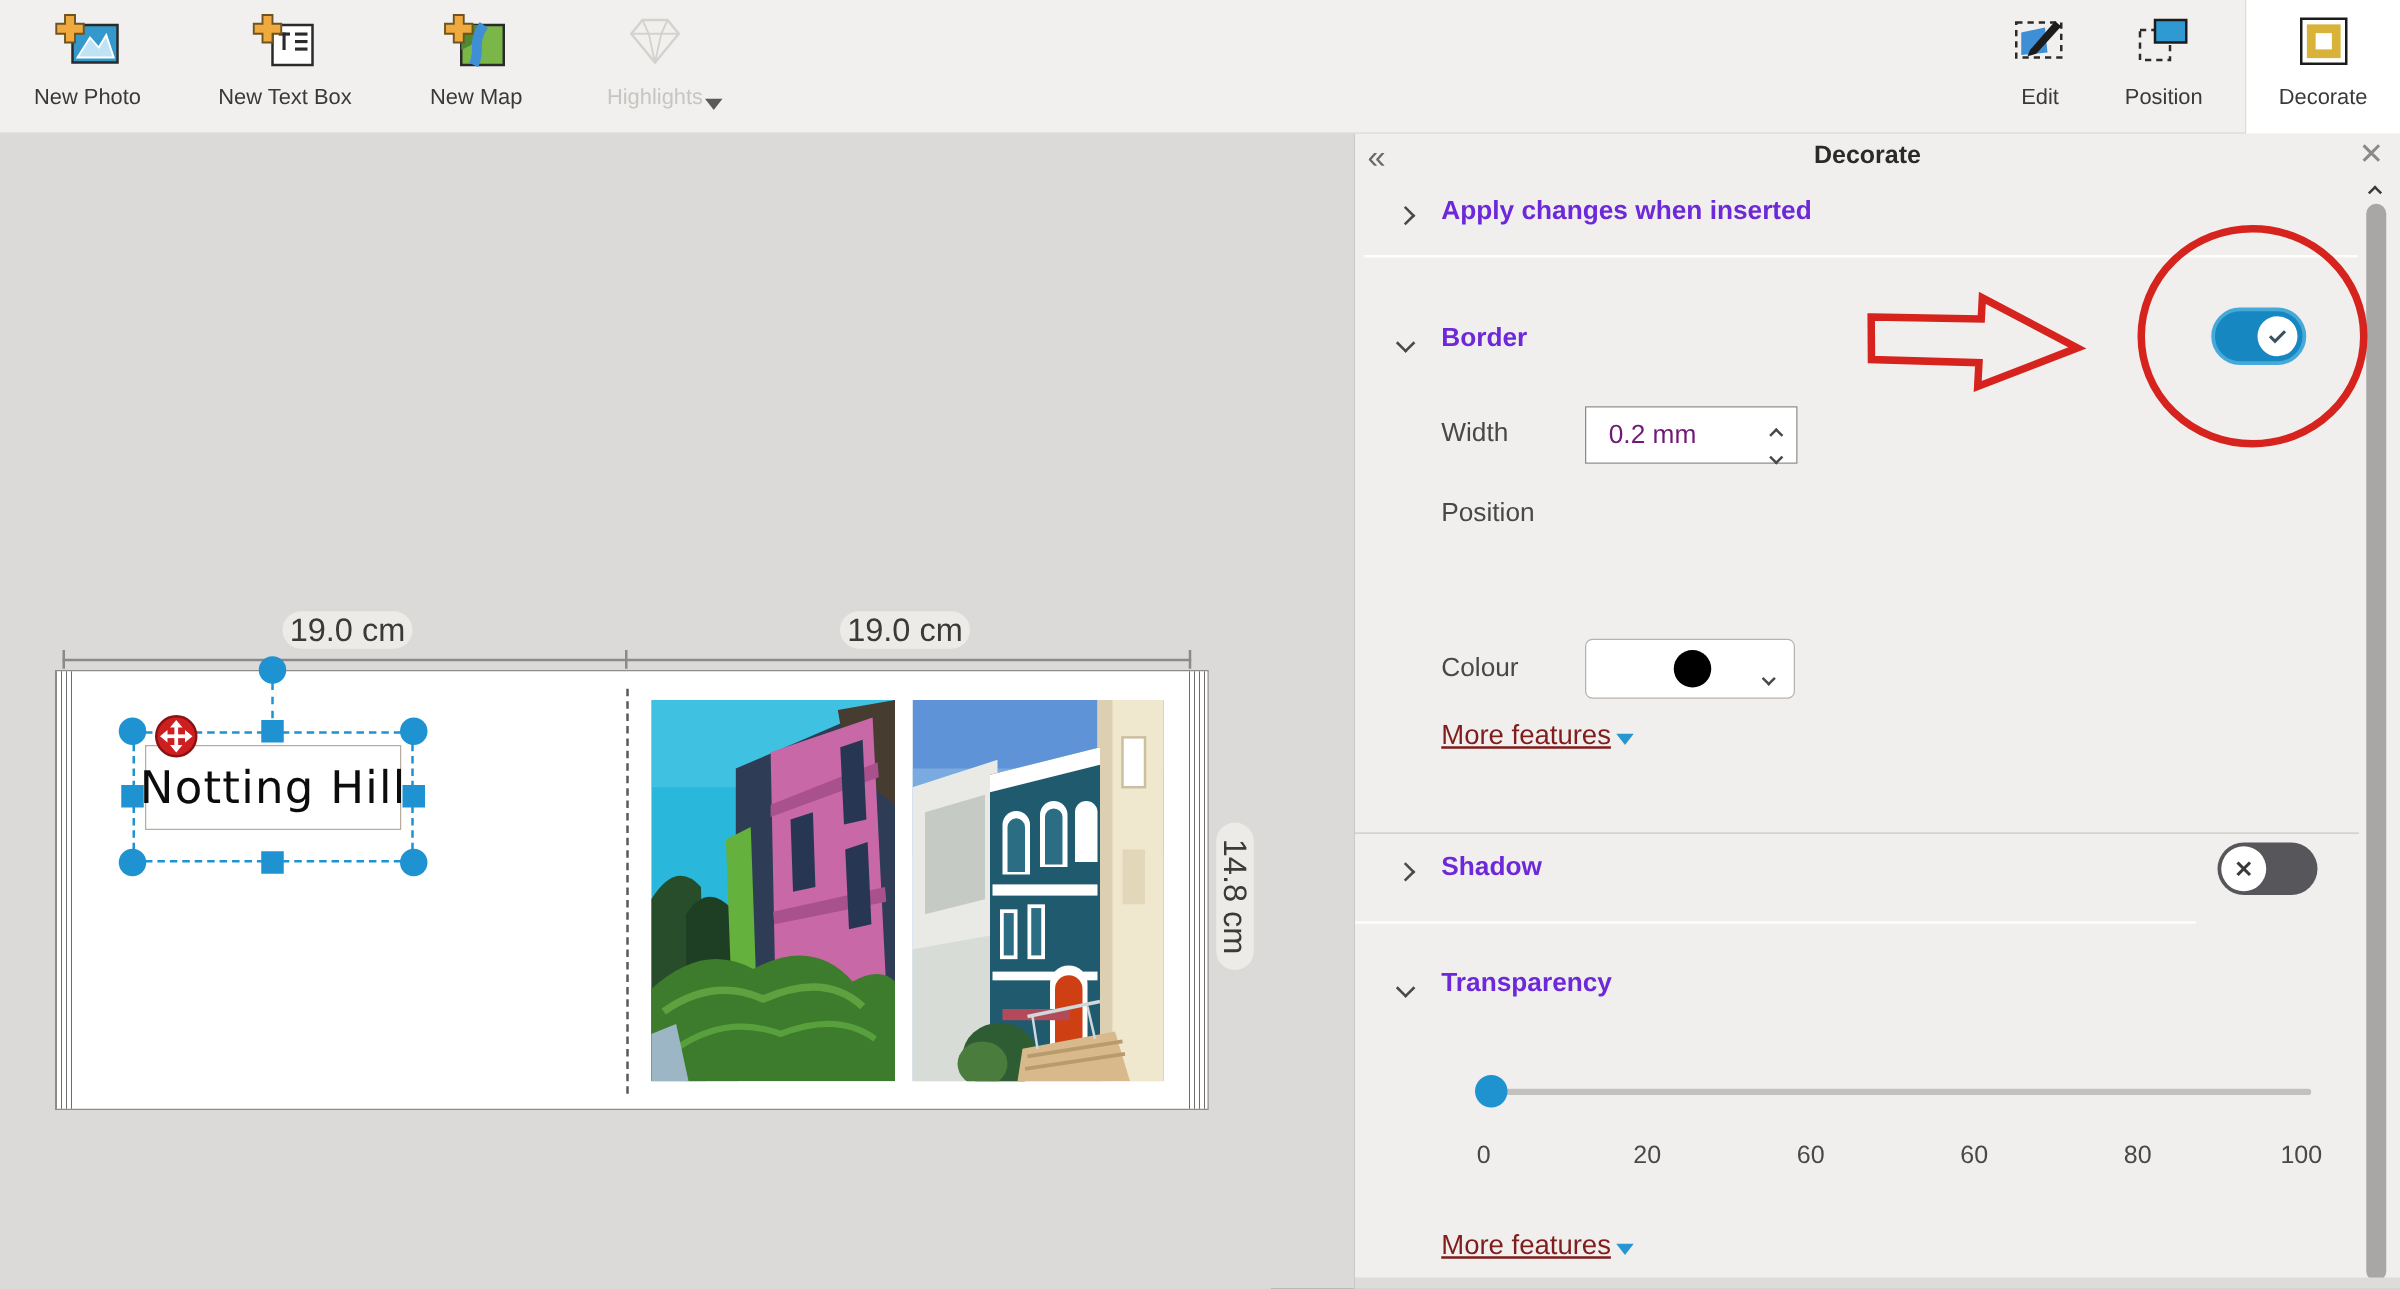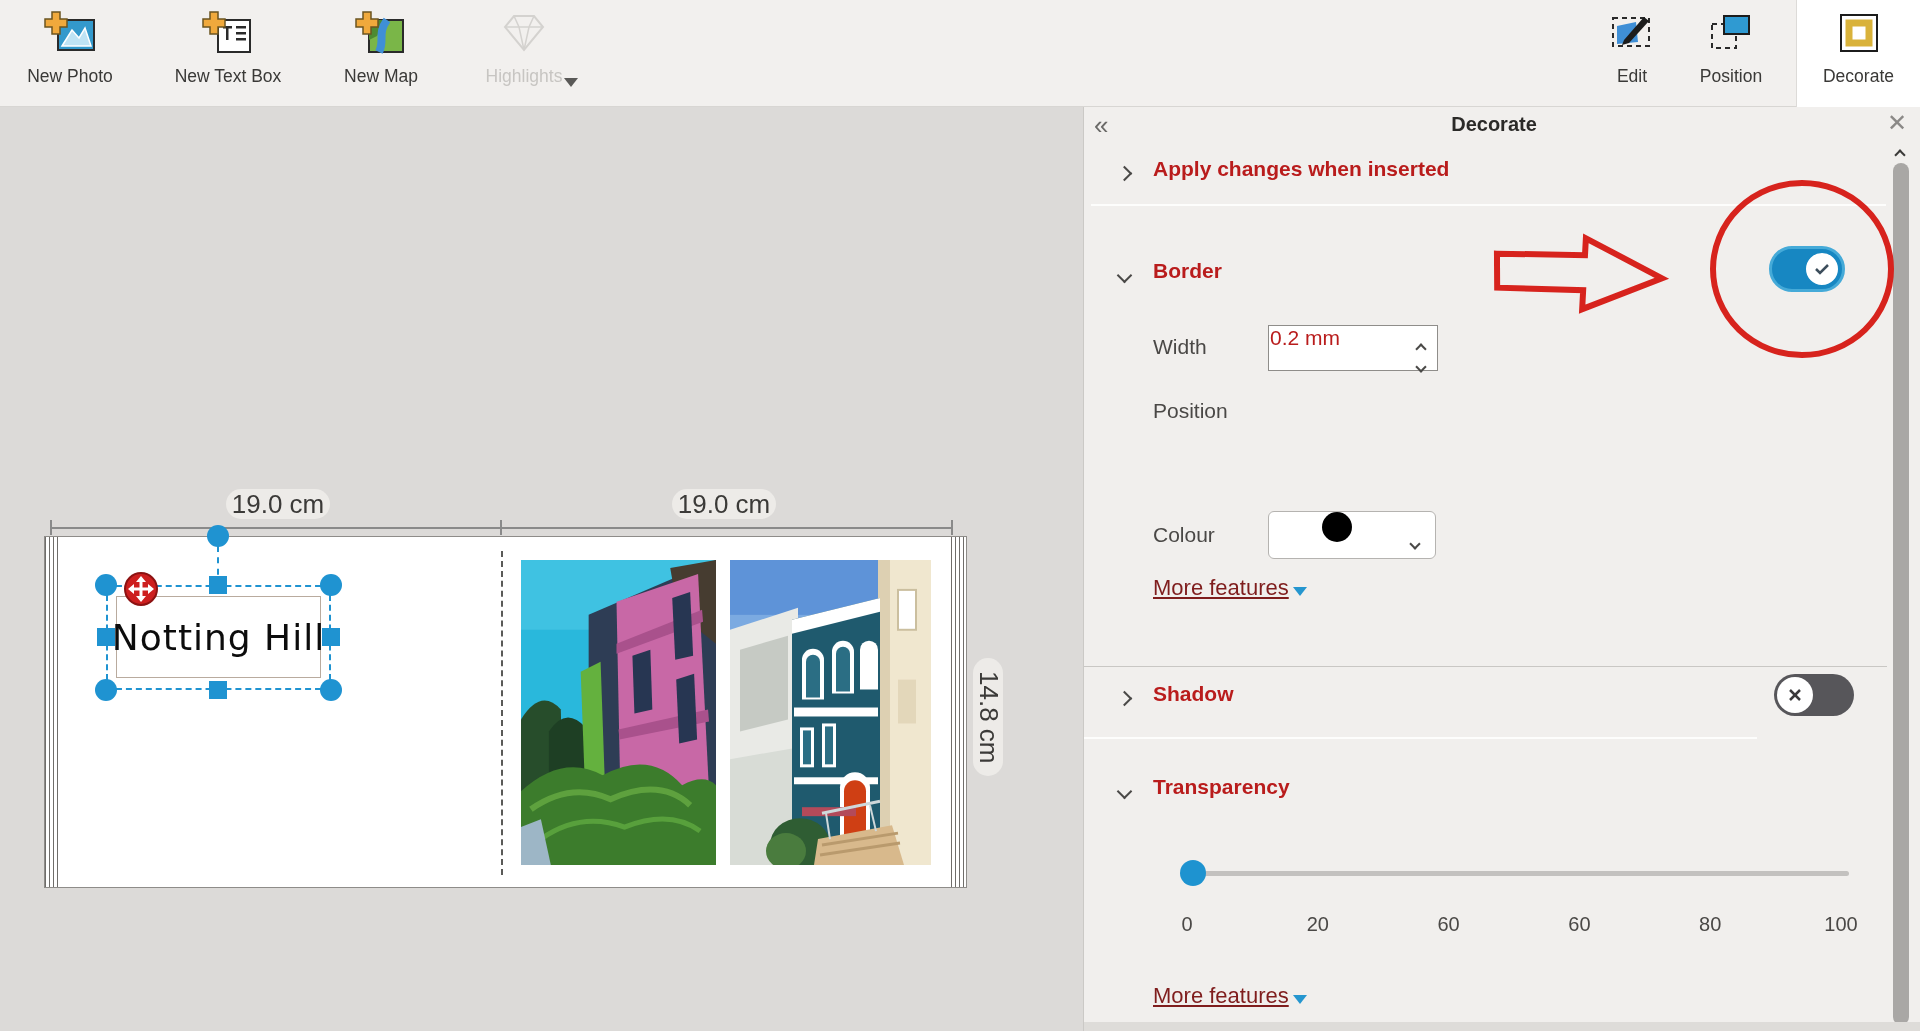--- a/index.html
+++ b/index.html
@@ -14,24 +14,24 @@
   .tbtn.disabled .lbl{color:#c7c5c2;}
   .tab-active{background:#ffffff;border-left:1px solid #dddbd8;}
   
   .chev{display:inline-block;width:11px;height:11px;border-right:2.5px solid #4a4947;border-bottom:2.5px solid #4a4947;}
   .chev.right{transform:rotate(-45deg);}
   .chev.down{transform:rotate(45deg);}
   .chev.up{transform:rotate(-135deg);}
   .chev.sm{width:8px;height:8px;border-width:2px;}
   
   .panel{left:1083px;top:107px;width:837px;height:924px;background:#f1efed;border-left:1px solid #cbc9c6;}
-  .sec-head{font-size:21px;font-weight:bold;color:#b91c1c;}
+  .sec-head{font-size:21px;font-weight:bold;color:#6d28d9;}
   .fld-lbl{font-size:21px;color:#4a4846;}
-  .input-box{background:#fff;border:1px solid #8f8d8a;font-size:21px;color:#b91c1c;
-             font-family:"Liberation Sans",sans-serif;padding:0 1px;display:flex;}
+  .input-box{background:#fff;border:1px solid #8f8d8a;font-size:21px;color:#701a75;
+             font-family:"Liberation Sans",sans-serif;padding:0 18px;display:flex;align-items:center;}
   .link{font-size:22px;color:#7f1d1d;text-decoration:underline;cursor:pointer;}
   .link .caret{display:inline-block;width:0;height:0;border-left:7px solid transparent;border-right:7px solid transparent;border-top:9px solid #2596cf;margin-left:4px;vertical-align:-1px;}
   .divider-light{height:2px;background:#fdfdfc;}
   .divider-gray{height:1px;background:#c9c7c4;}
   .toggle-on{width:76px;height:46px;border-radius:23px;background:#1787c2;border:3px solid #45aad8;}
   .toggle-on .knob{position:absolute;right:2px;top:2px;width:36px;height:36px;border-radius:50%;
                    background:#fff;border:2px solid #1787c2;display:flex;align-items:center;justify-content:center;}
   .toggle-off{width:80px;height:42px;border-radius:21px;background:#57565a;}
   .toggle-off .knob{position:absolute;left:3px;top:3px;width:36px;height:36px;border-radius:50%;
                     background:#fff;display:flex;align-items:center;justify-content:center;}
@@ -200,21 +200,21 @@
         <rect x="72" y="248" width="54" height="9" fill="#b34a5a"></rect>
         <polygon points="88,280 162,266 174,306 84,306" fill="#d8b98c"></polygon>
         <line x1="92" y1="286" x2="168" y2="274" stroke="#b99a6d" stroke-width="3"></line>
         <line x1="90" y1="296" x2="170" y2="284" stroke="#b99a6d" stroke-width="3"></line>
         <line x1="92" y1="254" x2="150" y2="242" stroke="#cfd8da" stroke-width="3"></line>
         <line x1="96" y1="254" x2="100" y2="280" stroke="#cfd8da" stroke-width="2"></line>
         <line x1="140" y1="246" x2="146" y2="272" stroke="#cfd8da" stroke-width="2"></line>
       </svg>
     </div>
 
-    <div class="abs" style="left:116px;top:489px;width:205px;height:82px;background:#fff;border:1px solid #b9ab9e;display:flex;align-items:center;justify-content:center;">
+    <div class="abs" style="left:116px;top:489px;width:205px;height:68px;background:#fff;border:1px solid #b9ab9e;display:flex;align-items:center;justify-content:center;">
       <span style="font-family:'DejaVu Sans',sans-serif;font-size:36px;color:#0c0c0c;letter-spacing:1px;white-space:nowrap;">Notting Hill</span>
     </div>
 
     <div class="abs" style="left:106px;top:478px;width:225px;height:105px;border:2px dashed #1f93d1;"></div>
 
     <div class="abs" style="left:217px;top:439px;width:2px;height:40px;border-left:2px dashed #1f93d1;"></div>
     <div class="abs handle-ci" style="left:207px;top:418px;"></div>
 
     <div class="abs handle-ci" style="left:95px;top:467px;"></div>
     <div class="abs handle-ci" style="left:320px;top:467px;"></div>

